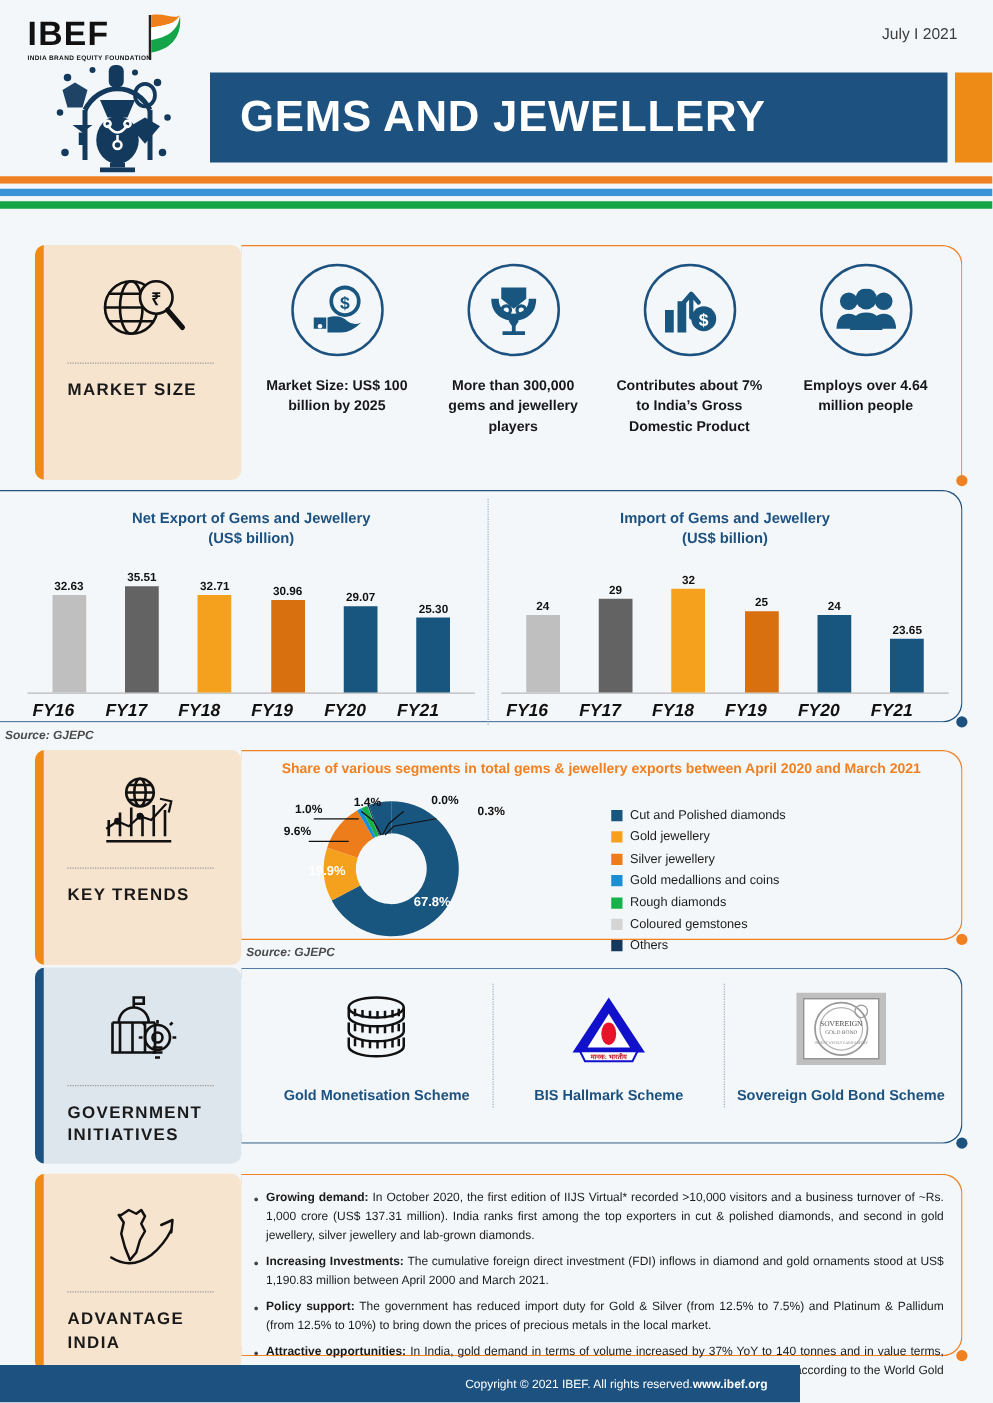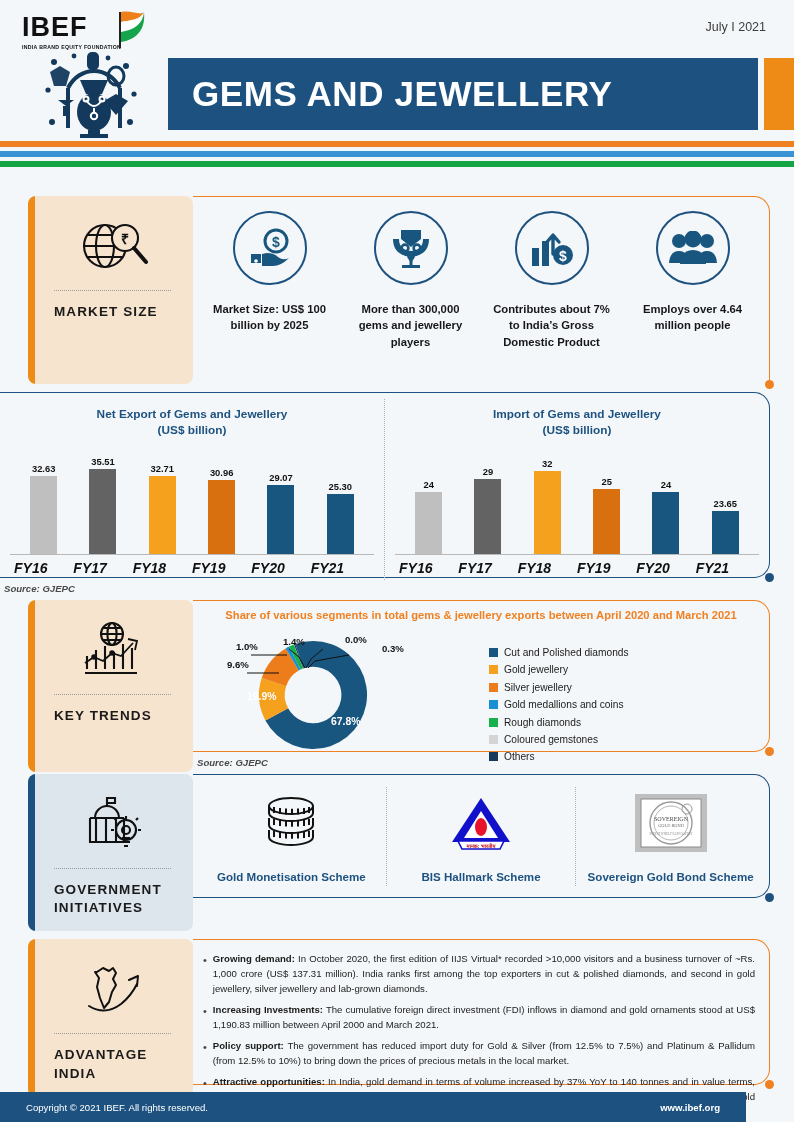--- a/index.html
+++ b/index.html
@@ -62,21 +62,21 @@
   
   .panel { flex: 1; margin-right: 24px; position: relative; }
 
   .panel-border-o { border-top: 1.6px solid #f08122; border-right: 1.6px solid #f08122;
     border-top-right-radius: 16px; position: relative; }
   .panel-border-ob { border-top: 1.6px solid #f08122; border-right: 1.6px solid #f08122;
     border-bottom: 1.6px solid #f08122;
     border-top-right-radius: 16px; border-bottom-right-radius: 16px; position: relative; }
   .panel-border-bb { border-top: 1.6px solid #1d5280; border-right: 1.6px solid #1d5280;
     border-bottom: 1.6px solid #1d5280;
-    border-top-right-radius: 16px; border-bottom-right-radius: 16px; position: relative; }
+    border-top-right-radius: 16px; border-bottom-right-radius: 16px; position: relative; padding-left: 12px; }
   .enddot { position: absolute; right: -4.5px; bottom: -4.5px; width: 9px; height: 9px; border-radius: 50%; }
   .enddot.o { background: #f08122; }
   .enddot.b { background: #1d5280; }
 
   
   .ms-items { display: flex; padding: 14px 6px 10px 6px; }
   .ms-item { flex: 1; text-align: center; padding: 0 6px; }
   .ms-circle { width: 74px; height: 74px; border-radius: 50%; border: 2px solid #1d5280;
     margin: 0 auto 16px auto; display: flex; align-items: center; justify-content: center; }
   .ms-text { font-size: 11.3px; font-weight: bold; color: #17171a; line-height: 1.45; }
@@ -115,22 +115,22 @@
   .gov-text { font-size: 11.6px; font-weight: bold; color: #1d5280; line-height: 1.45; }
 
   
   .adv { padding: 12px 14px 12px 10px; }
   .adv li { list-style: none; display: flex; margin-bottom: 7px; }
   .adv .bullet { color: #444; margin-right: 6px; font-size: 11px; line-height: 1.5; }
   .adv .txt { font-size: 9.6px; line-height: 1.52; color: #1b1b1b; text-align: justify; }
   .adv .txt b { font-weight: bold; }
 
   
-  .footer { position: absolute; left: 0; bottom: 0; width: 746px; height: 30px;
-    background: #1d5280; display: flex; align-items: center; justify-content: space-between;
+  .footer { position: absolute; left: 0; bottom: 0; width: 640px; height: 30px;
+    background: #1d5280; display: flex; align-items: center; justify-content: flex-end;
     padding: 0 26px; }
   .footer span { color: #fff; font-size: 9.6px; }
   .footer .url { font-weight: bold; }
 </style>
 </head>
 <body>
 
 <div class="page">
 
   <div class="header">
@@ -490,21 +490,21 @@
               <circle cx="44" cy="34" r="4"></circle>
               <path d="M44 20 v3 M54 24 l2 -2 M34 24 l-2 -2 M56 34 h3 M29 34 h3"></path>
             </g>
           </svg>
         </div>
         <div class="sc-div"></div>
         <div class="sc-label">GOVERNMENT INITIATIVES</div>
       </div>
 
       <div class="panel">
-        <div class="panel-border-bb" style="height:124px;">
+        <div class="panel-border-bb" style="height:141px;">
           <div class="gov-items">
 
             <div class="gov-item">
               <div class="gov-icon">
                 <svg width="62" height="58" viewBox="0 0 62 58">
                   <g fill="none" stroke="#111" stroke-width="2">
                     <ellipse cx="31" cy="12" rx="22" ry="8"></ellipse>
                     <path d="M9 12 v7 a22 8 0 0 0 44 0 v-7"></path>
                     <path d="M9 24 v7 a22 8 0 0 0 44 0 v-7"></path>
                     <path d="M9 36 v7 a22 8 0 0 0 44 0 v-7"></path>

